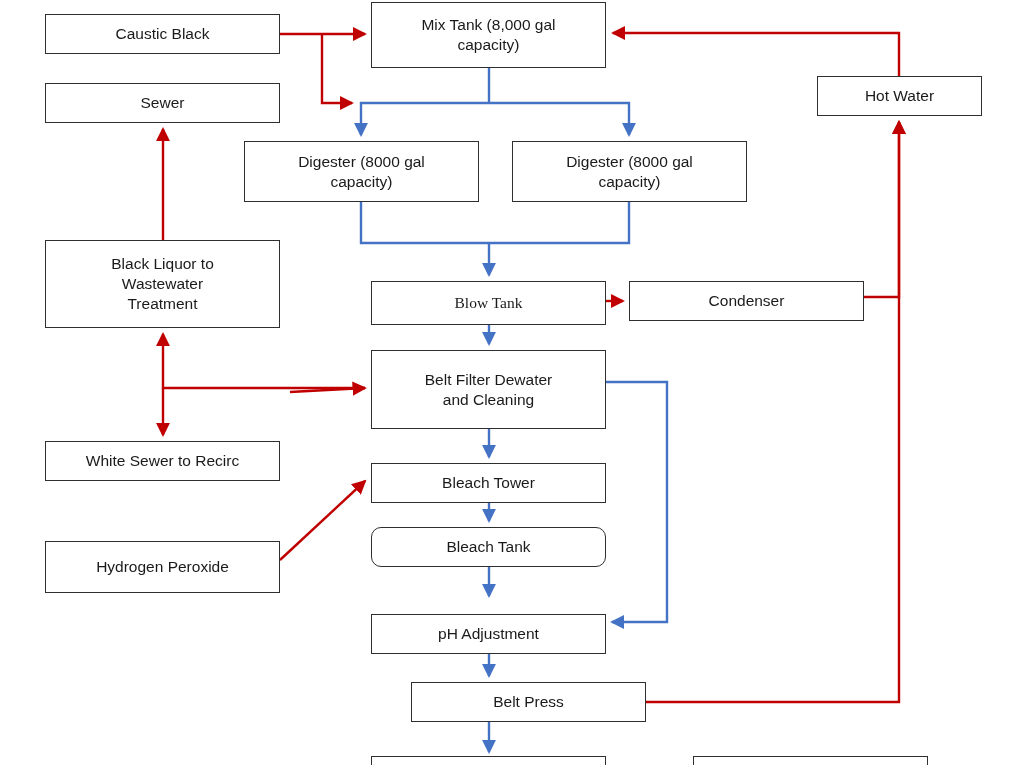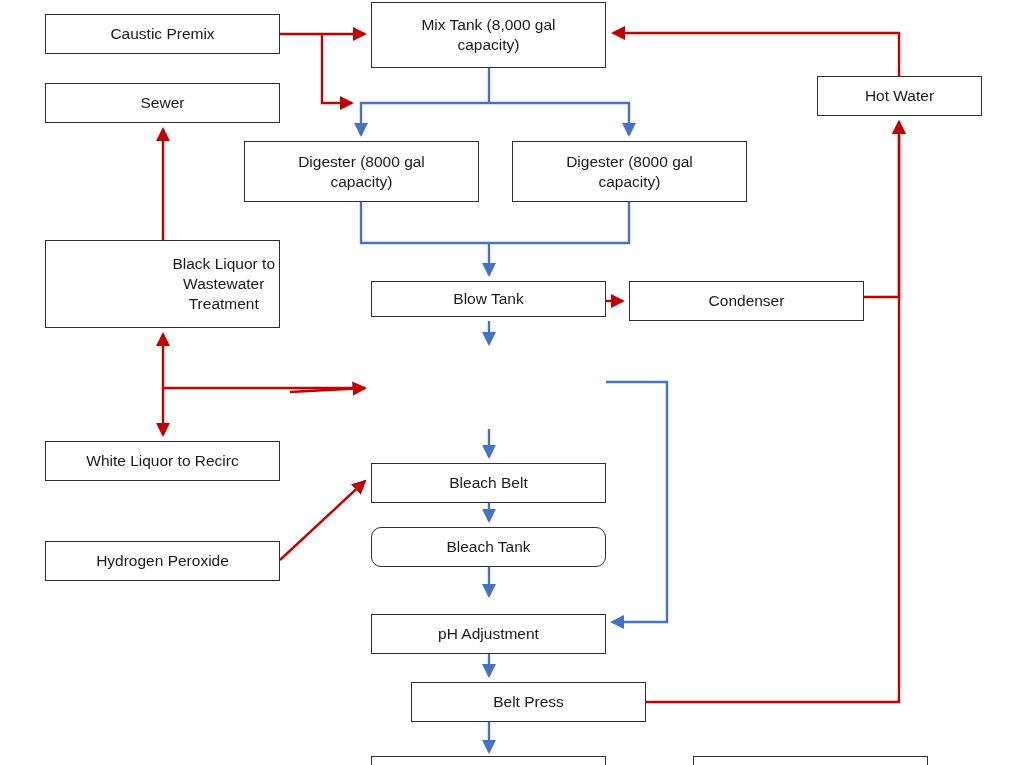--- a/index.html
+++ b/index.html
@@ -100,61 +100,65 @@
 
       <path d="M489,642 L489,676" stroke="#4472c4" marker-end="url(#arrow-blue)"></path>
 
       <path d="M606,702 L899,702 L899,122" stroke="#c00000" marker-end="url(#arrow-red)"></path>
 
       <path d="M489,722 L489,752" stroke="#4472c4" marker-end="url(#arrow-blue)"></path>
     </g>
   </svg>
 
   <div class="node" style="left:45px; top:14px; width:235px; height:40px;">
-    <span>Caustic Premix</span>
+    <span>Caustic Black</span>
   </div>
   <div class="node" style="left:371px; top:2px; width:235px; height:66px;">
     <span>Mix Tank (8,000 gal
 capacity)</span>
   </div>
   <div class="node" style="left:817px; top:76px; width:165px; height:40px;align-items:center;">
     <span>Hot Water</span>
   </div>
   <div class="node" style="left:45px; top:83px; width:235px; height:40px;text-align:right;">
     <span>Sewer</span>
   </div>
   <div class="node" style="left:244px; top:141px; width:235px; height:61px;">
     <span>Digester (8000 gal
 capacity)</span>
   </div>
   <div class="node" style="left:512px; top:141px; width:235px; height:61px;">
     <span>Digester (8000 gal
 capacity)</span>
   </div>
-  <div class="node" style="left:45px; top:240px; width:235px; height:88px;justify-content:flex-end;">
+  <div class="node" style="left:45px; top:240px; width:235px; height:88px;">
     <span>Black Liquor to
 Wastewater
 Treatment</span>
   </div>
-  <div class="node" style="left:371px; top:281px; width:235px; height:36px;">
+  <div class="node" style="left:371px; top:281px; width:235px; height:44px;font-family:Liberation Serif, serif;">
     <span>Blow Tank</span>
   </div>
   <div class="node" style="left:629px; top:281px; width:235px; height:40px;">
     <span>Condenser</span>
   </div>
+  <div class="node" style="left:371px; top:350px; width:235px; height:79px;">
+    <span>Belt Filter Dewater
+and Cleaning</span>
+  </div>
   <div class="node" style="left:45px; top:441px; width:235px; height:40px;">
-    <span>White Liquor to Recirc</span>
+    <span>White Sewer to Recirc</span>
   </div>
   <div class="node" style="left:371px; top:463px; width:235px; height:40px;">
-    <span>Bleach Belt</span>
+    <span>Bleach Tower</span>
   </div>
   <div class="node" style="left:371px; top:527px; width:235px; height:40px;border-radius:10px;">
     <span>Bleach Tank</span>
   </div>
-  <div class="node" style="left:45px; top:541px; width:235px; height:40px;">
+  <div class="node" style="left:45px; top:541px; width:235px; height:52px;">
     <span>Hydrogen Peroxide</span>
   </div>
   <div class="node" style="left:371px; top:602px; width:235px; height:40px;margin-top:12px;">
     <span>pH Adjustment</span>
   </div>
   <div class="node" style="left:371px; top:682px; width:235px; height:40px;margin-left:40px;">
     <span>Belt Press</span>
   </div>
   <div class="node" style="left:371px; top:756px; width:235px; height:30px;">
     <span></span>

